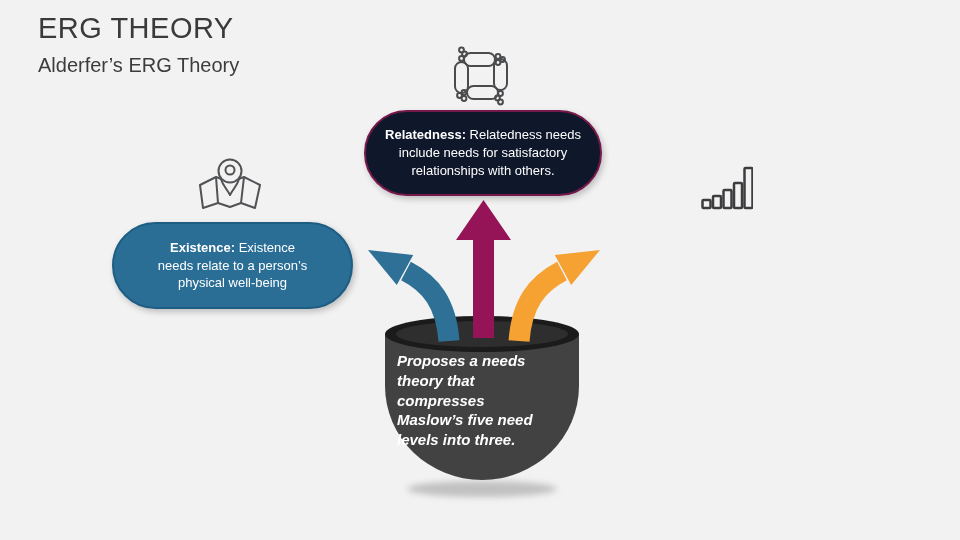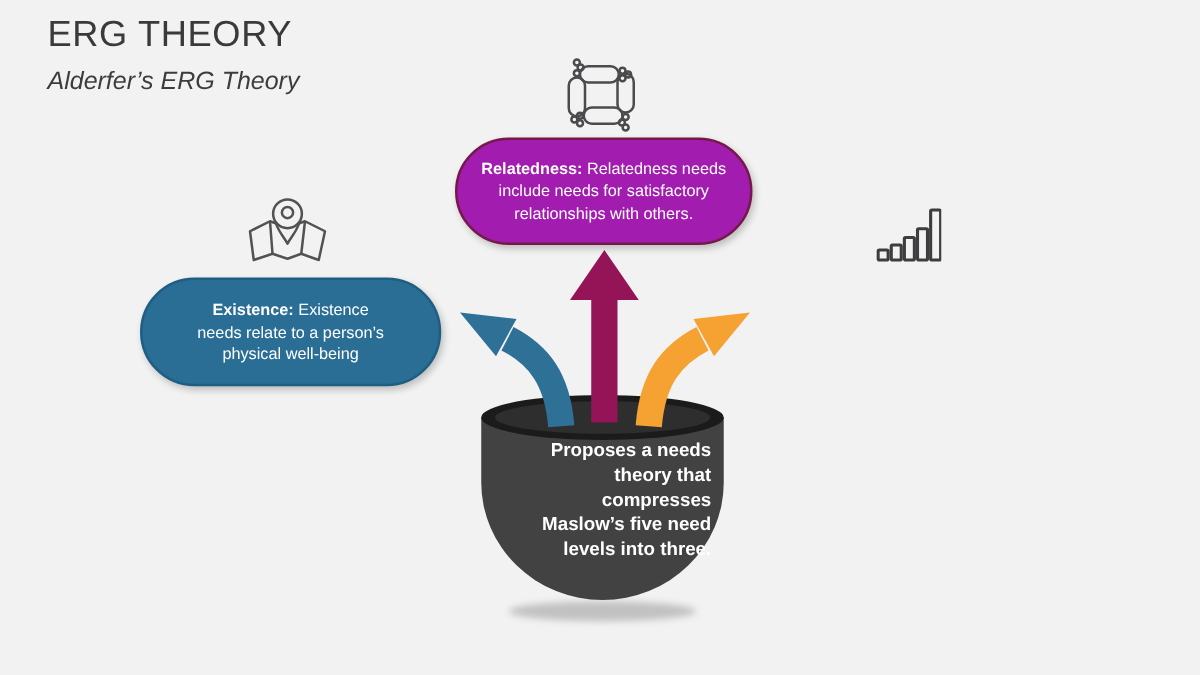--- a/index.html
+++ b/index.html
@@ -1,30 +1,30 @@
 <!DOCTYPE html>
 <html><head>
 <meta charset="utf-8">
 <style>
   html,body{margin:0;padding:0;}
   body{width:960px;height:540px;overflow:hidden;font-family:"Liberation Sans",sans-serif;}
   .slide{position:absolute;inset:0;width:960px;height:540px;background:#F2F2F3;}
   .title{position:absolute;left:38px;top:12px;font-size:29px;font-weight:400;color:#3A3A3A;letter-spacing:0.5px;}
-  .subtitle{position:absolute;left:38px;top:54px;font-size:20px;font-weight:400;color:#3C3C3C;font-style:italic;}
+  .subtitle{position:absolute;left:38px;top:54px;font-size:20px;font-weight:400;color:#3C3C3C;}
   .layer{position:absolute;left:0;top:0;width:960px;height:540px;}
   .pill{position:absolute;display:flex;align-items:center;justify-content:center;
         border:2px solid;border-radius:45px;color:#fff;text-align:center;
         box-shadow:2px 3px 6px rgba(0,0,0,0.22);}
   .pill-text{font-size:13px;line-height:1.38;white-space:pre-line;padding:0 8px;}
   .pill-text b{font-weight:700;}
   .pill-existence{left:112px;top:222px;width:237px;height:83px;}
   .pill-relatedness{left:364px;top:110px;width:234px;height:82px;}
   .pill-growth{left:607px;top:222px;width:242px;height:83px;}
-  .pot-text{position:absolute;left:397px;top:351px;width:172px;text-align:right;
-            color:#fff;font-size:15px;font-weight:600;line-height:1.32;white-space:pre-line;}
+  .pot-text{position:absolute;left:397px;top:351px;width:172px;text-align:left;
+            color:#fff;font-size:15px;font-weight:600;line-height:1.32;white-space:pre-line;font-style:italic;}
   .icon{position:absolute;}
   .icon-map{left:193px;top:156px;width:74px;height:60px;}
   .icon-meeting{left:448px;top:44px;width:66px;height:64px;}
   .icon-bars{left:701px;top:166px;width:52px;height:44px;}
 </style>
 </head>
 <body>
 
 <div class="slide" style="background: rgb(242, 242, 243);">
 
@@ -106,20 +106,20 @@
       <rect x="43.5" y="2" width="8" height="40" rx="1"></rect>
     </svg>
   </div>
 
   <div class="pill pill-existence" style="background: rgb(42, 110, 150); border-color: rgb(30, 94, 131);">
     <div class="pill-text"><b>Existence:</b><span> Existence
 needs relate to a person’s
 physical well-being</span></div>
   </div>
 
-  <div class="pill pill-relatedness" style="background: #a21caf; border-color: rgb(117, 25, 74);">
+  <div class="pill pill-relatedness" style="background: #0f172a; border-color: rgb(117, 25, 74);">
     <div class="pill-text"><b>Relatedness:</b><span> Relatedness needs
 include needs for satisfactory
 relationships with others.</span></div>
   </div>
 
 
 </div>
 
 </body></html>

